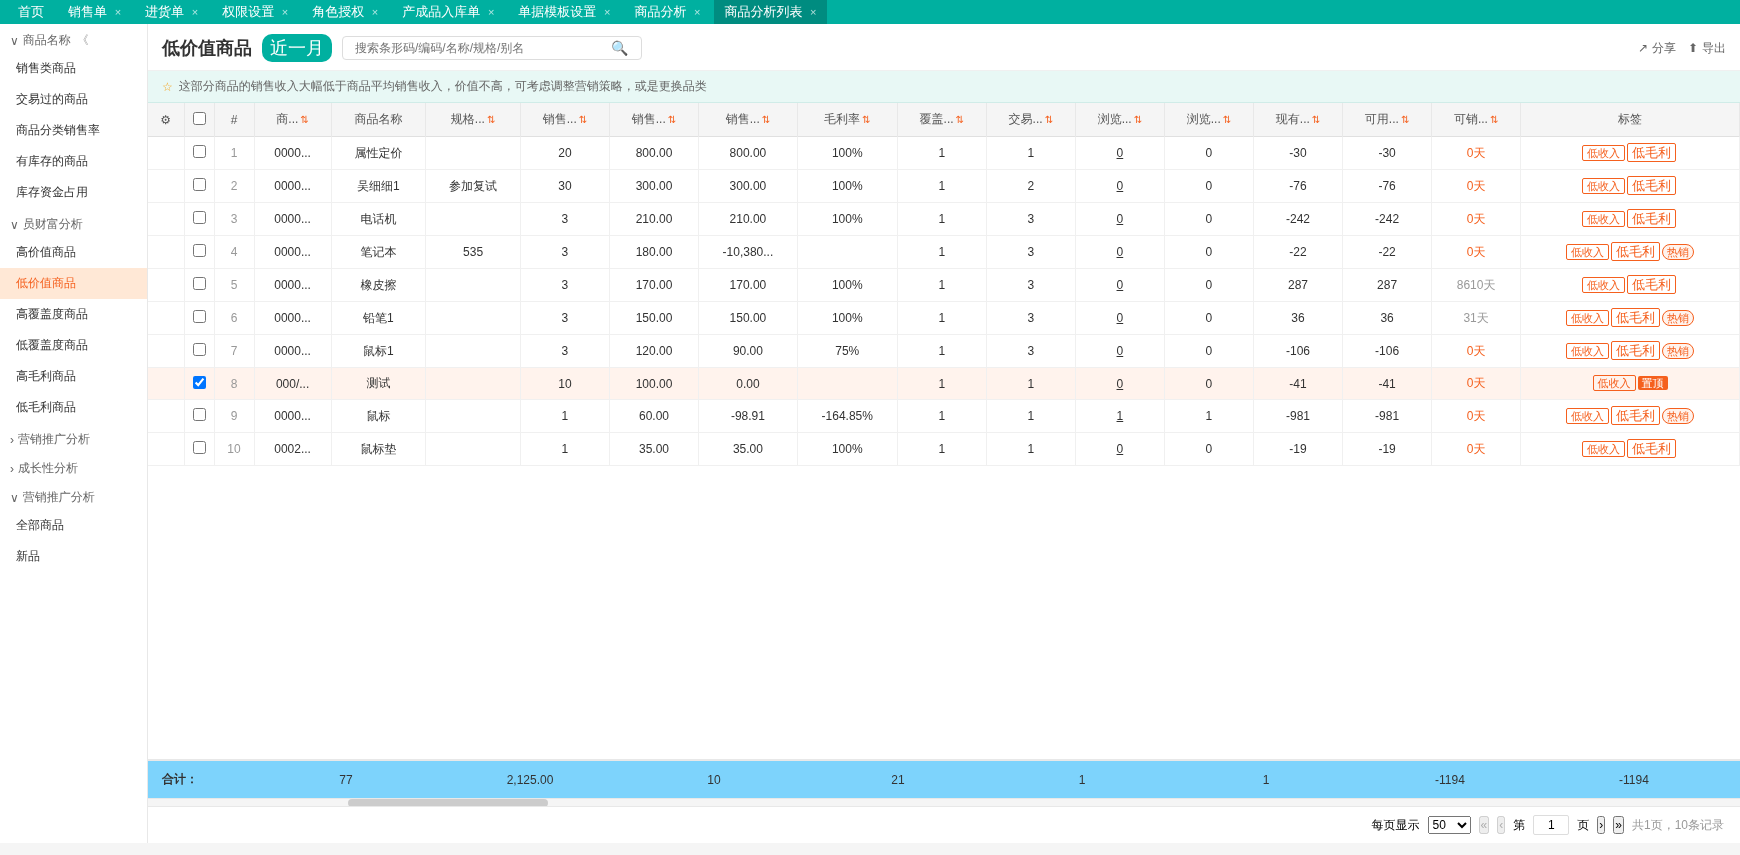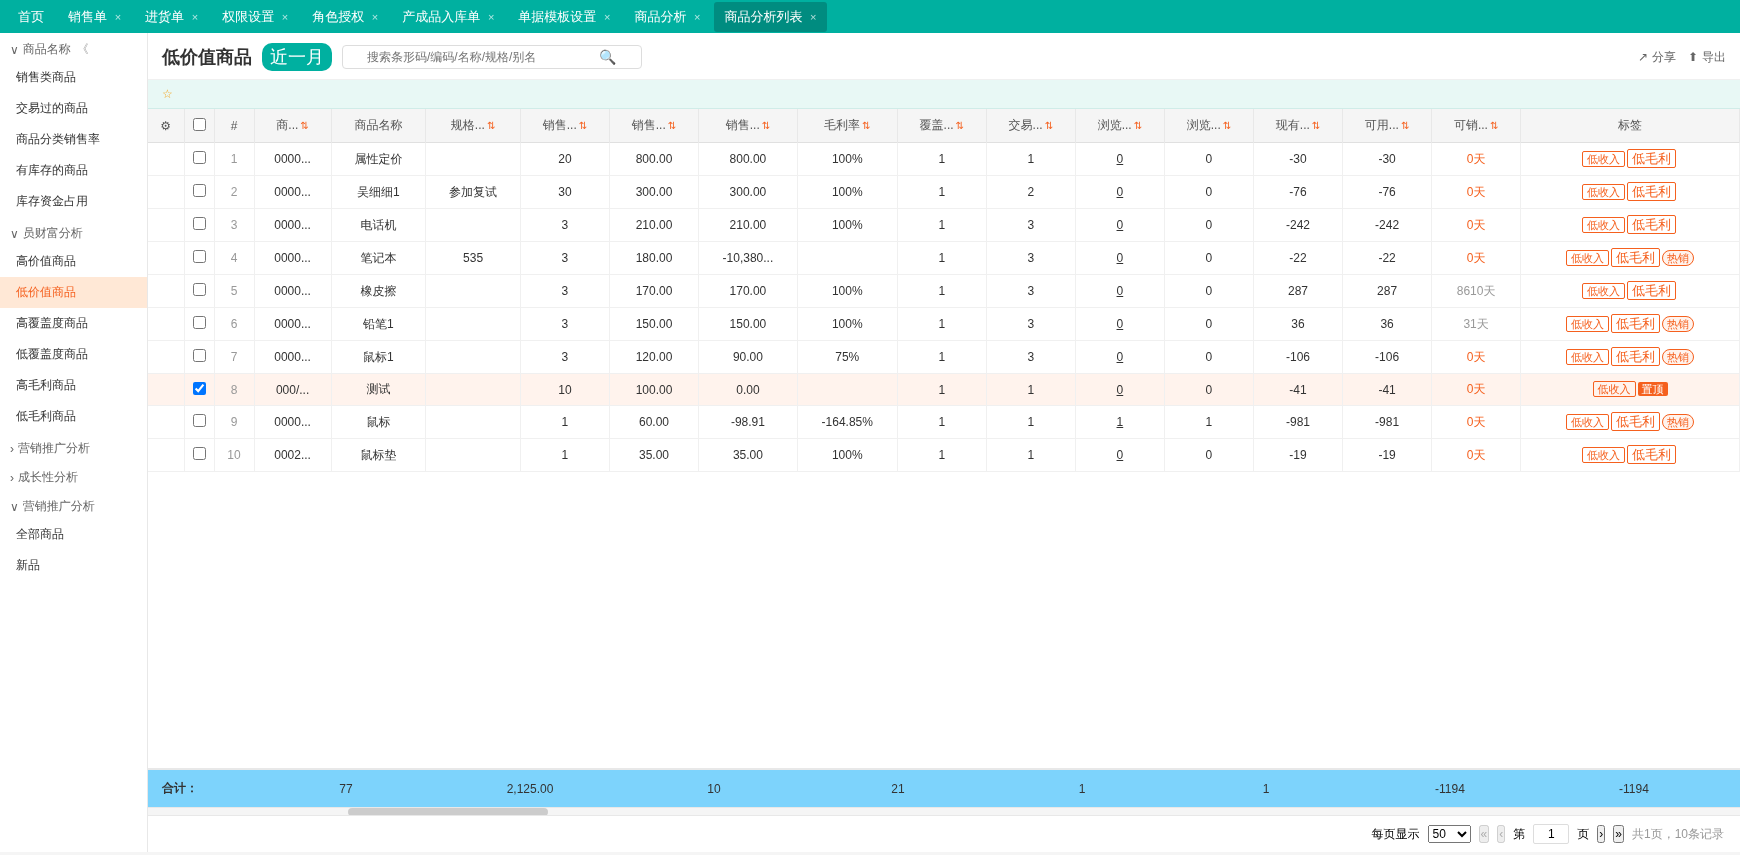--- a/index.html
+++ b/index.html
@@ -1,21 +1,21 @@
 <!DOCTYPE html>
 <html><head>
   <meta charset="utf-8">
   <style>
     * { box-sizing: border-box; margin: 0; padding: 0; font-family: 'Microsoft YaHei', Arial, sans-serif; font-size: 12px; }
     body { background: #f5f5f5; overflow: hidden; width: 1740px; height: 855px; }
 
     
     .top-nav {
       background: #00b0a0;
-      height: 33px;
+      height: 24px;
       display: flex;
       align-items: center;
       padding: 0 8px;
       gap: 4px;
       color: white;
     }
     .nav-item {
       padding: 6px 10px;
       color: white;
       cursor: pointer;
@@ -83,21 +83,21 @@
       color: white;
       padding: 2px 8px;
       border-radius: 10px;
       font-size: 18px;
     }
     .search-box {
       display: flex;
       align-items: center;
       border: 1px solid #ddd;
       border-radius: 4px;
-      padding: 3px 24px;
+      padding: 3px 12px;
       gap: 6px;
       flex: 1;
       max-width: 300px;
     }
     .search-box input {
       border: none;
       outline: none;
       font-size: 12px;
       color: #999;
       width: 100%;
@@ -307,20 +307,21 @@
         </div>
         <div class="action-btn">
           <span>⬆</span>
           <span>导出</span>
         </div>
       </div>
     </div>
 
     <div class="notice-bar">
       <span class="notice-icon">☆</span>
+      <span>这部分商品的销售收入大幅低于商品平均销售收入，价值不高，可考虑调整营销策略，或是更换品类</span>
     </div>
 
     <div class="table-container">
       <table>
         <thead>
           <tr>
             <th class="gear-col"><span>⚙</span></th>
             <th class="checkbox-cell"><input type="checkbox" style=""></th>
             <th>
                 <div class="col-label">#</div>

